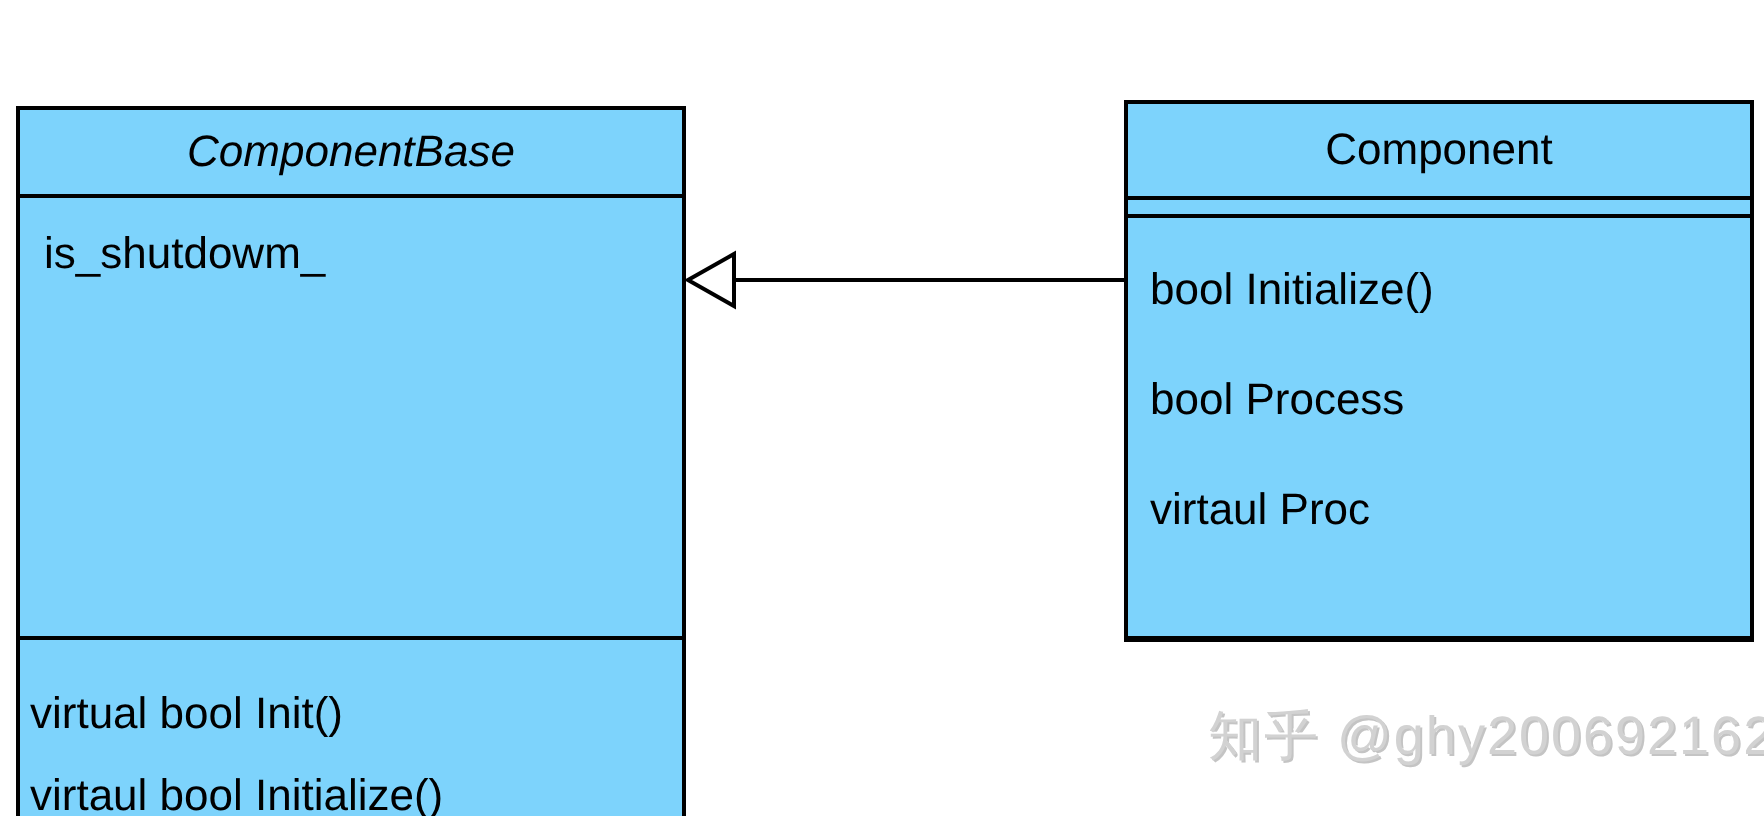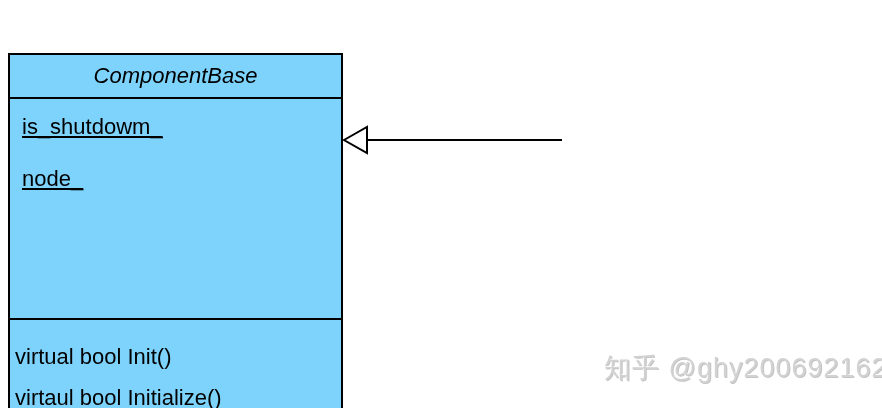--- a/index.html
+++ b/index.html
@@ -63,21 +63,20 @@
     height: 221px;
     border-bottom: 2px solid #000000;
     box-sizing: border-box;
     padding: 2px 0 0 12px;
     font-size: 22px;
   }
   .attr-item {
     height: 52px;
     line-height: 52px;
     white-space: nowrap;
-    text-decoration: underline;
   }
   .uml-methods-left {
     padding: 16px 0 0 5px;
     font-size: 22px;
   }
   .uml-methods-left .method-item {
     height: 41px;
     line-height: 41px;
     white-space: nowrap;
   }
@@ -111,28 +110,36 @@
 </style>
 </head>
 <body>
 
 <div class="canvas">
 
   <div class="uml-class" id="class-componentbase">
     <div class="uml-title">ComponentBase</div>
     <div class="uml-attrs">
         <div class="attr-item">is_shutdowm_</div>
-        <div class="attr-item">node_</div>
       </div>
     <div class="uml-methods-left">
         <div class="method-item">virtual bool Init()</div>
         <div class="method-item">virtaul bool Initialize()</div>
       </div>
   </div>
 
+  <div class="uml-class" id="class-component">
+    <div class="uml-title">Component</div>
+    <div class="uml-empty-attrs"></div>
+    <div class="uml-methods-right">
+        <div class="method-item">bool Initialize()</div>
+        <div class="method-item">bool Process</div>
+        <div class="method-item">virtaul Proc</div>
+      </div>
+  </div>
 
   <svg class="arrow-layer" viewBox="0 0 882 408">
     <line x1="366" y1="140" x2="562" y2="140" stroke="#000000" stroke-width="2"></line>
     <polygon points="344,140 367,127 367,153" fill="#ffffff" stroke="#000000" stroke-width="2"></polygon>
   </svg>
 
   <div class="watermark">知乎 @ghy200692162</div>
 
 </div>
 

